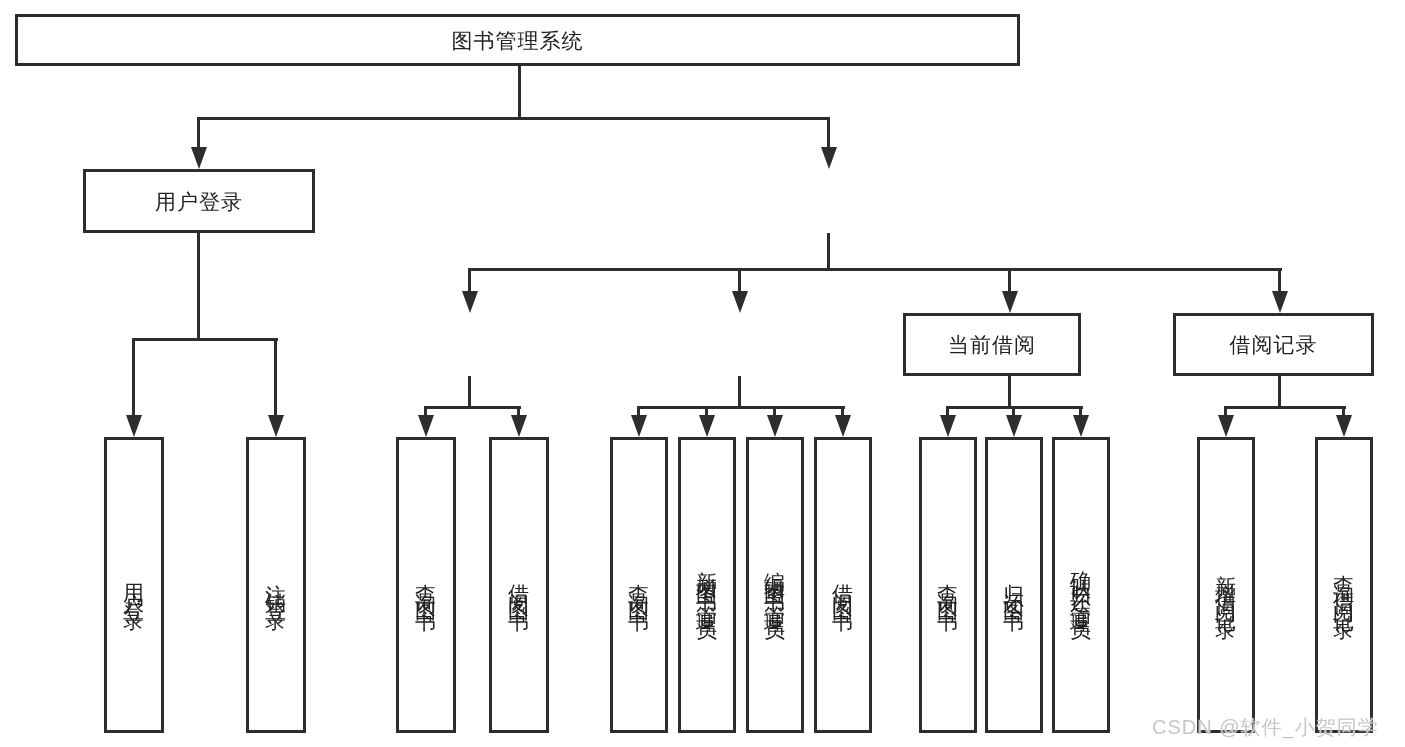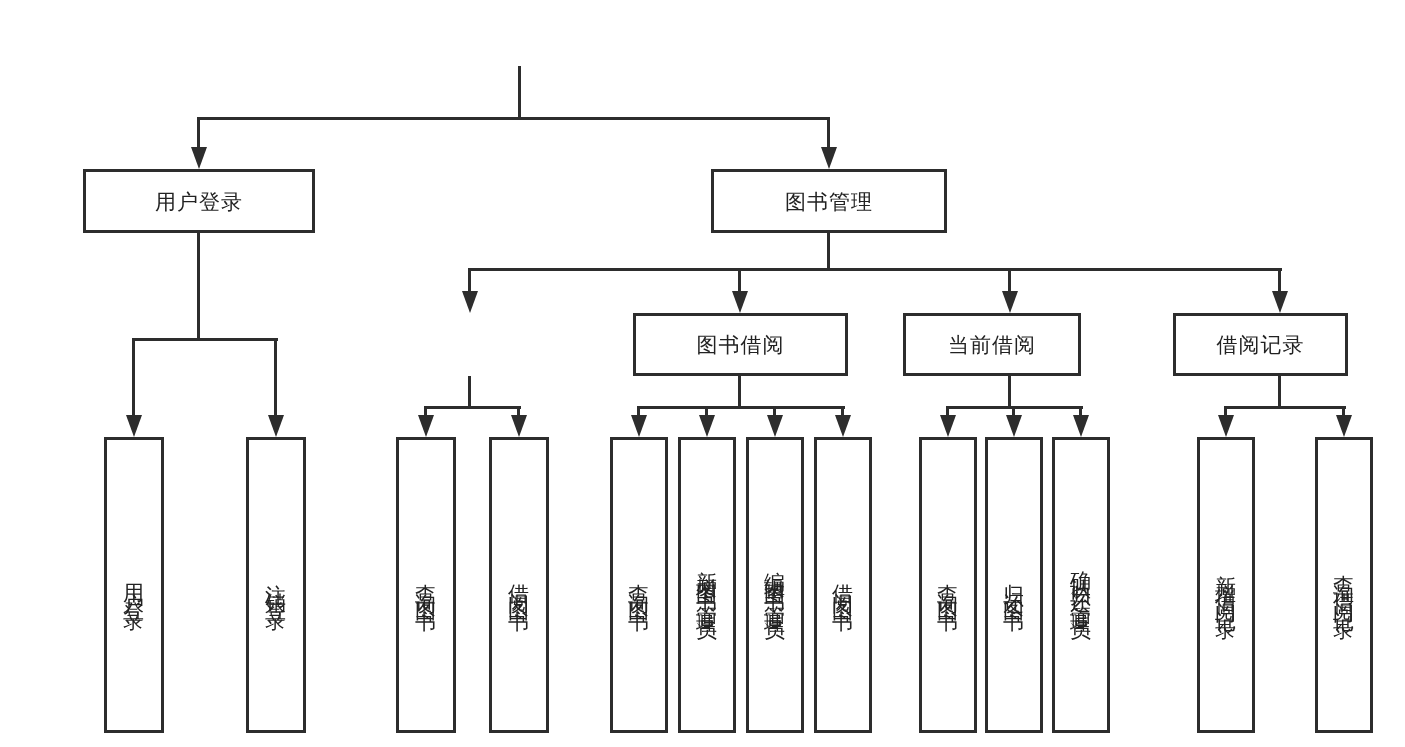--- a/index.html
+++ b/index.html
@@ -87,35 +87,32 @@
   <div class="ln" style="left:1079px;top:406px;width:3px;height:12px;"></div>
   <div class="arr" style="left:1073px;top:415px;"></div>
 
   <div class="ln" style="left:1278px;top:376px;width:3px;height:33px;"></div>
   <div class="ln" style="left:1224px;top:406px;width:122px;height:3px;"></div>
   <div class="ln" style="left:1224px;top:406px;width:3px;height:12px;"></div>
   <div class="arr" style="left:1218px;top:415px;"></div>
   <div class="ln" style="left:1342px;top:406px;width:3px;height:12px;"></div>
   <div class="arr" style="left:1336px;top:415px;"></div>
 
+  <div class="box" style="left:15px;top:14px;width:1005px;height:52px;">
+    <span class="hlabel">图书管理系统</span>
+  </div>
 
   <div class="box" style="left:83px;top:169px;width:232px;height:64px;">
     <span class="hlabel">用户登录</span>
   </div>
-  <div class="box" style="left:711px;top:169px;width:236px;height:64px;">
-    <span class="hlabel">图书管理</span>
-  </div>
 
-  <div class="box" style="left:633px;top:313px;width:215px;height:63px;">
-    <span class="hlabel">图书借阅</span>
-  </div>
   <div class="box" style="left:903px;top:313px;width:178px;height:63px;">
     <span class="hlabel">当前借阅</span>
   </div>
-  <div class="box" style="left:1173px;top:313px;width:175px;height:63px;">
+  <div class="box" style="left:1173px;top:313px;width:201px;height:63px;">
     <span class="hlabel">借阅记录</span>
   </div>
 
   <div class="box" style="left:104px;top:437px;width:60px;height:296px;">
     <span class="vtext">用户登录</span>
   </div>
   <div class="box" style="left:246px;top:437px;width:60px;height:296px;">
     <span class="vtext">注销登录</span>
   </div>
 
@@ -149,14 +146,15 @@
     <span class="vtext" style="letter-spacing:7px;">确认归还（管理员）</span>
   </div>
 
   <div class="box" style="left:1197px;top:437px;width:58px;height:296px;">
     <span class="vtext">新增借阅记录</span>
   </div>
   <div class="box" style="left:1315px;top:437px;width:58px;height:296px;">
     <span class="vtext">查询借阅记录</span>
   </div>
 
+  <div class="watermark">CSDN @软件_小贺同学</div>
 
 </div>
 
 </body></html>

